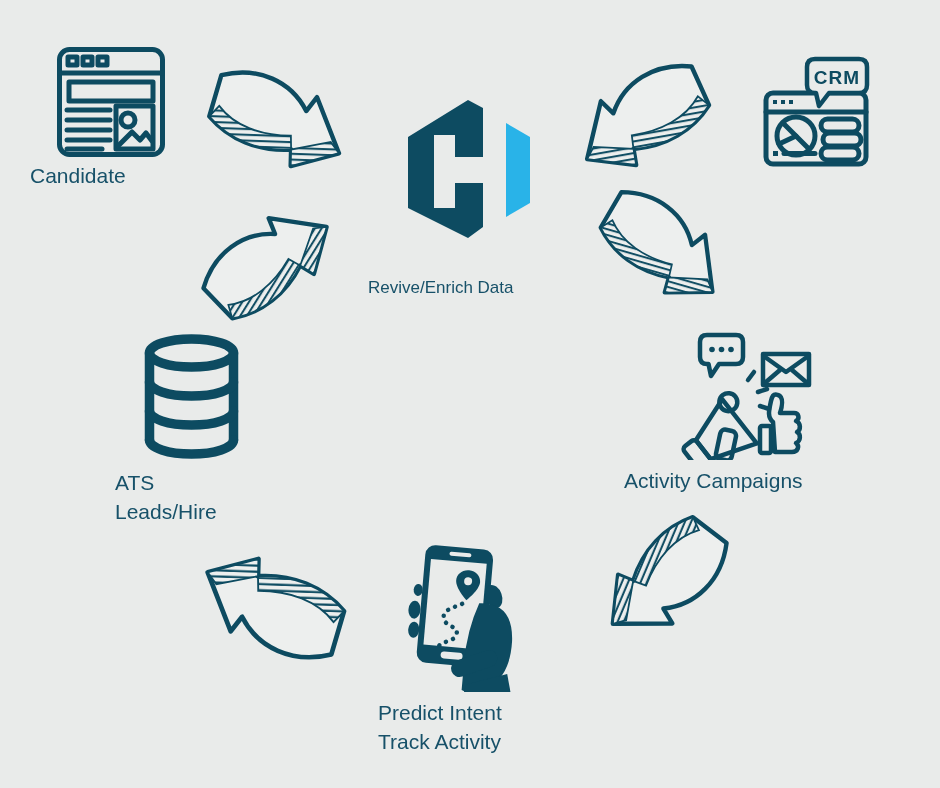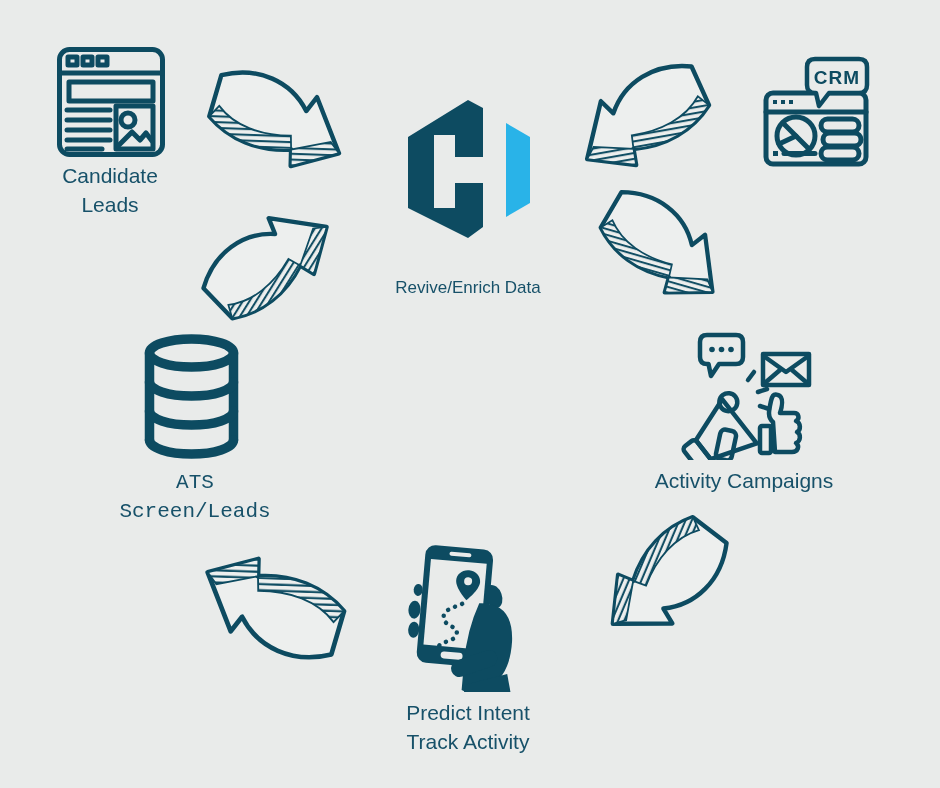--- a/index.html
+++ b/index.html
@@ -6,21 +6,21 @@
   .stage{
     position:relative;width:940px;height:788px;
     background:#e9ebea;overflow:hidden;
     font-family:"Liberation Sans",sans-serif;
     color:#0d4b61;
   }
   .abs{position:absolute;}
   .icon svg{display:block;}
   .stroke-ic{stroke:#0d4b61;fill:none;stroke-linecap:round;stroke-linejoin:round;}
   .fill-ic{fill:#0d4b61;stroke:none;}
-  .label{color:#175169;text-align:center;font-size:21px;line-height:29px;}
+  .label{color:#175169;text-align:left;font-size:21px;line-height:29px;}
   .label.small{font-size:17px;line-height:22px;}
   .arrow svg{display:block;overflow:visible;}
   .defs-svg{position:absolute;width:0;height:0;}
 </style>
 </head>
 <body>
 
 <div class="stage">
 
   <svg class="defs-svg" aria-hidden="true">
@@ -86,21 +86,20 @@
       <line x1="11" y1="84" x2="54" y2="84"></line>
       <line x1="11" y1="94" x2="54" y2="94"></line>
       <line x1="11" y1="103" x2="46" y2="103"></line>
       <rect x="60" y="60" width="37" height="43"></rect>
       <circle cx="72" cy="74" r="7"></circle>
       <path d="M62,100 L76,86 L84,94 L90,87 L96,95"></path>
     </svg>
   </div>
   <div class="abs label" style="left:30px;top:161px;width:160px;">
     <div>Candidate</div>
-    <div>Leads</div>
   </div>
 
   <div class="abs icon" style="left:402px;top:95px;">
     <svg viewBox="0 0 130 150" width="130" height="150">
       <path fill="#0d4b61" d="M66,5 L81,13 L81,62 L53,62 L53,40 L32,40 L32,113 L53,113 L53,88 L81,88 L81,132 L66,143 L6,113 L6,42 Z"></path>
       <path fill="#29b3e8" d="M104,28 L128,42 L128,108 L104,122 Z"></path>
     </svg>
   </div>
   <div class="abs icon" style="left:763px;top:55px;">
     <svg viewBox="0 0 112 112" width="112" height="112" class="stroke-ic" stroke-width="5">
@@ -162,23 +161,23 @@
   <div class="abs icon" style="left:143px;top:333px;">
     <svg viewBox="0 0 97 127" width="97" height="127" class="stroke-ic" stroke-width="9.5">
       <ellipse cx="48.5" cy="20" rx="42" ry="14"></ellipse>
       <path d="M6.5,20 L6.5,107"></path>
       <path d="M90.5,20 L90.5,107"></path>
       <path d="M6.5,49 A42,14 0 0 0 90.5,49"></path>
       <path d="M6.5,78 A42,14 0 0 0 90.5,78"></path>
       <path d="M6.5,107 A42,14 0 0 0 90.5,107"></path>
     </svg>
   </div>
-  <div class="abs label" style="left:115px;top:468px;width:160px;font-family:Liberation Mono, monospace;">
+  <div class="abs label" style="left:115px;top:468px;width:160px;">
     <div>ATS</div>
-    <div>Screen/Leads</div>
+    <div>Leads/Hire</div>
   </div>
 
   <div class="abs icon" style="left:408px;top:542px;">
     <svg viewBox="0 0 112 150" width="112" height="150">
       <g transform="rotate(5 56 75)" fill="#0d4b61">
 
         <ellipse cx="8" cy="52" rx="4.5" ry="6"></ellipse>
         <ellipse cx="6" cy="72" rx="6" ry="9"></ellipse>
         <ellipse cx="7" cy="92" rx="5.5" ry="8"></ellipse>
 

